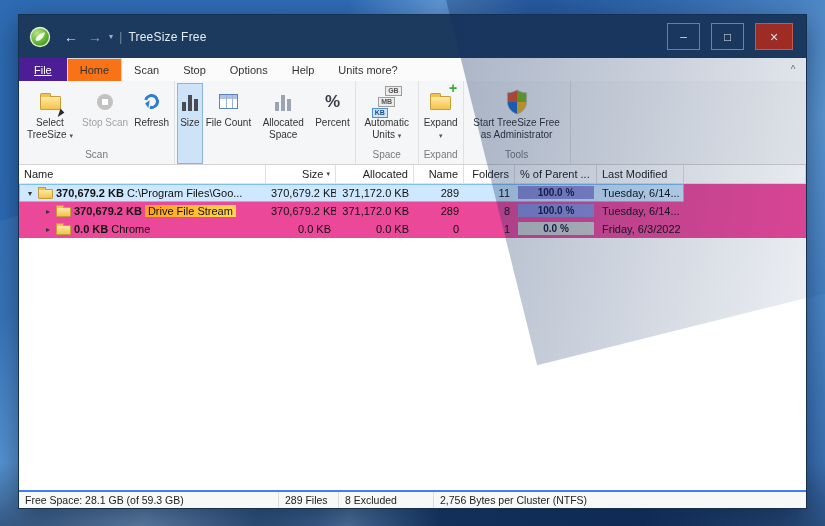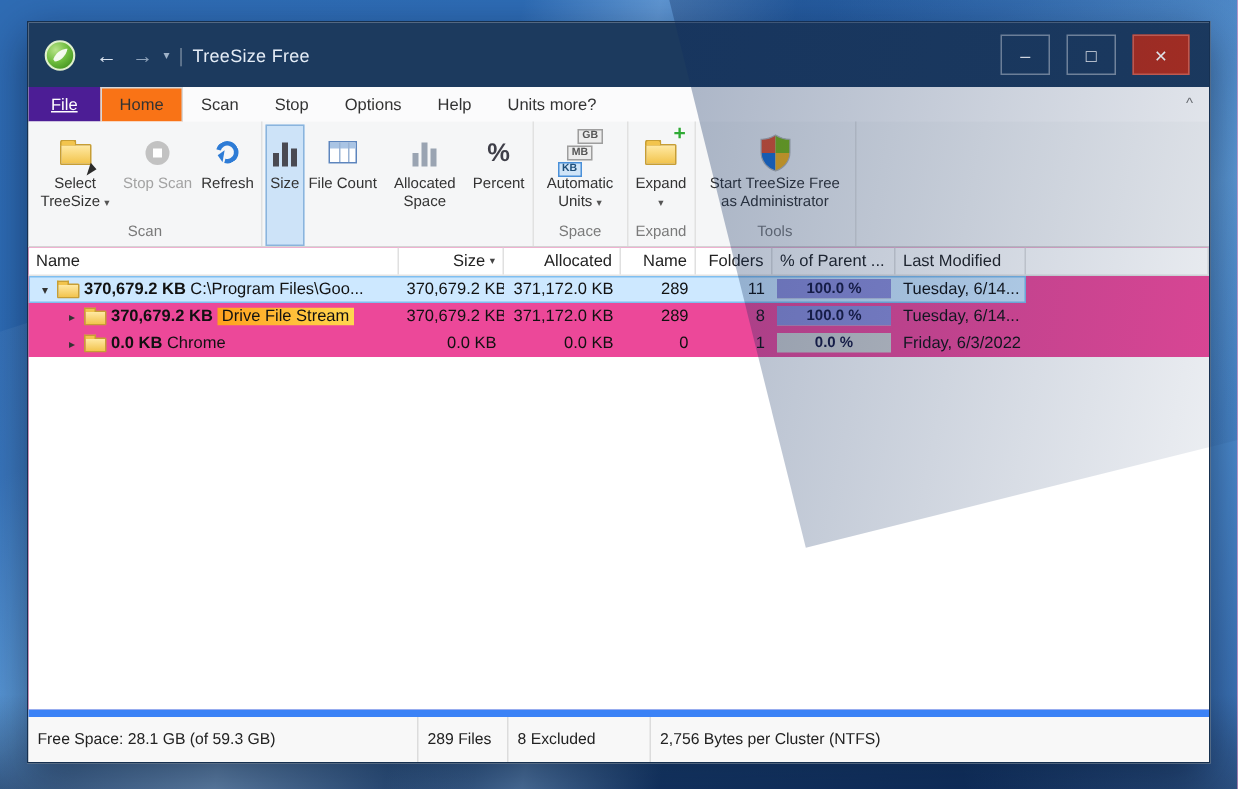--- a/index.html
+++ b/index.html
@@ -112,21 +112,21 @@
   .size-label { font-weight:bold; }
   .row-name { overflow:hidden; text-overflow:ellipsis; }
   .row-name.hl { background:linear-gradient(90deg,#ffa01e,#ffd84f); padding:0 3px; }
   .pctcell { padding:2px 3px; height:18px; }
   .pct-track { position:relative; width:100%; height:13px; background:#cfcfcf; overflow:hidden; }
   .pct-fill { position:absolute; left:0; top:0; bottom:0; background:#8e8eda; }
   .pct-text { position:absolute; left:0; right:0; top:0; bottom:0; display:flex; align-items:center; justify-content:center; font-size:10px; font-weight:bold; color:#17173f; }
   .tfill { flex:1; background:#fff; }
 
   
-  .statusbar { height:35px; flex:0 0 auto; background:#f8f8f8; border-top:5px solid #3b82f6; display:flex; align-items:stretch; font-size:10.5px; color:#222; }
+  .statusbar { height:18px; flex:0 0 auto; background:#f8f8f8; border-top:2px solid #3b82f6; display:flex; align-items:stretch; font-size:10.5px; color:#222; }
   .ssec { display:flex; align-items:center; padding:0 6px; border-right:1px solid #dcdcdc; white-space:nowrap; overflow:hidden; }
   .ssec.s1 { width:260px; }
   .ssec.s2 { width:60px; }
   .ssec.s3 { width:95px; }
   .ssec.s4 { flex:1; border-right:none; }
 </style>
 </head>
 <body>
 
 <div class="desktop">

